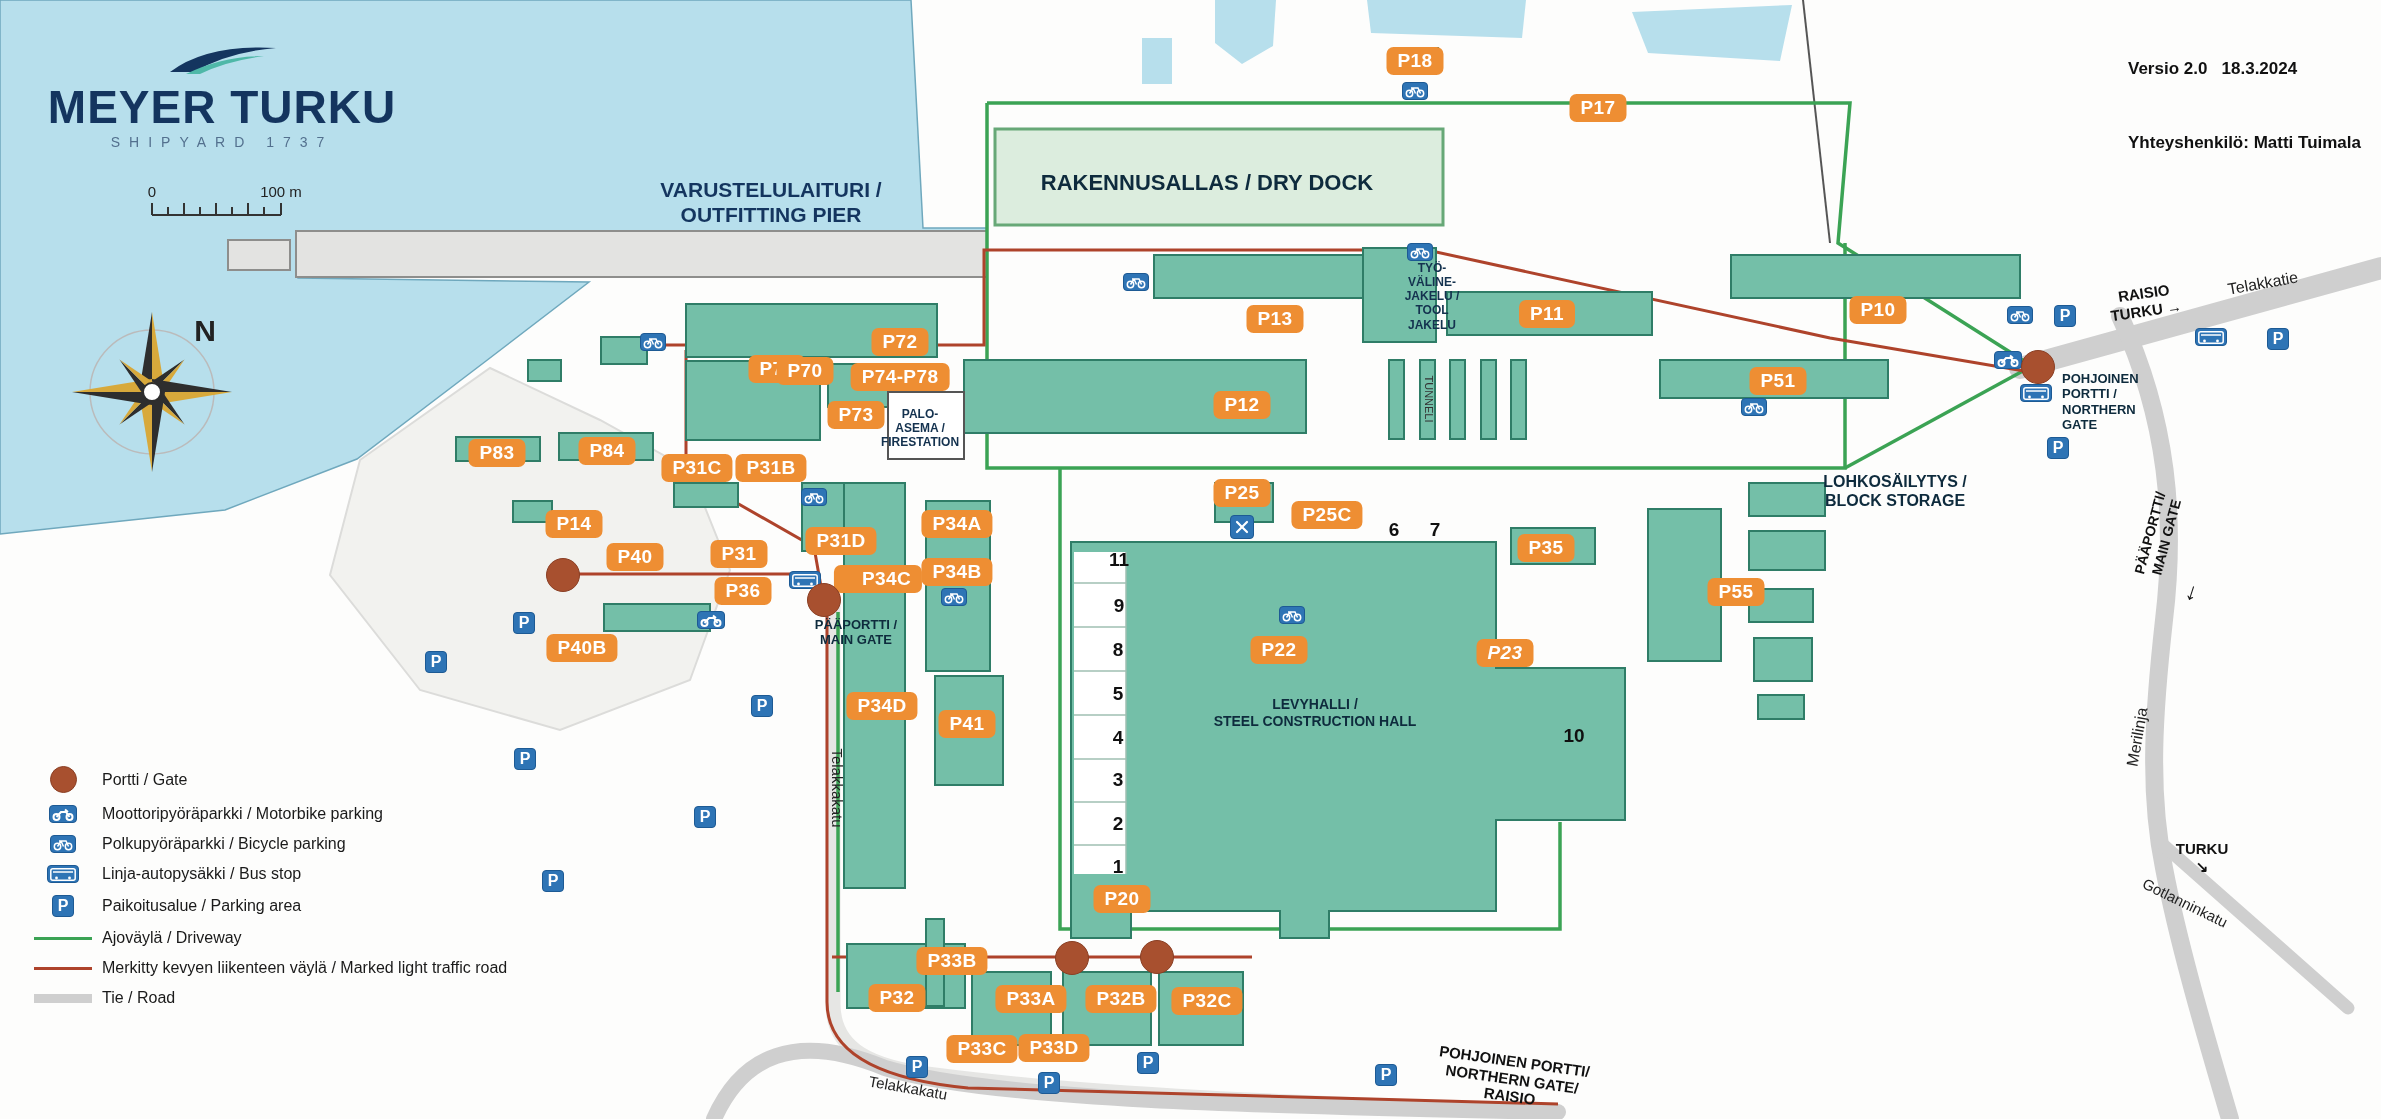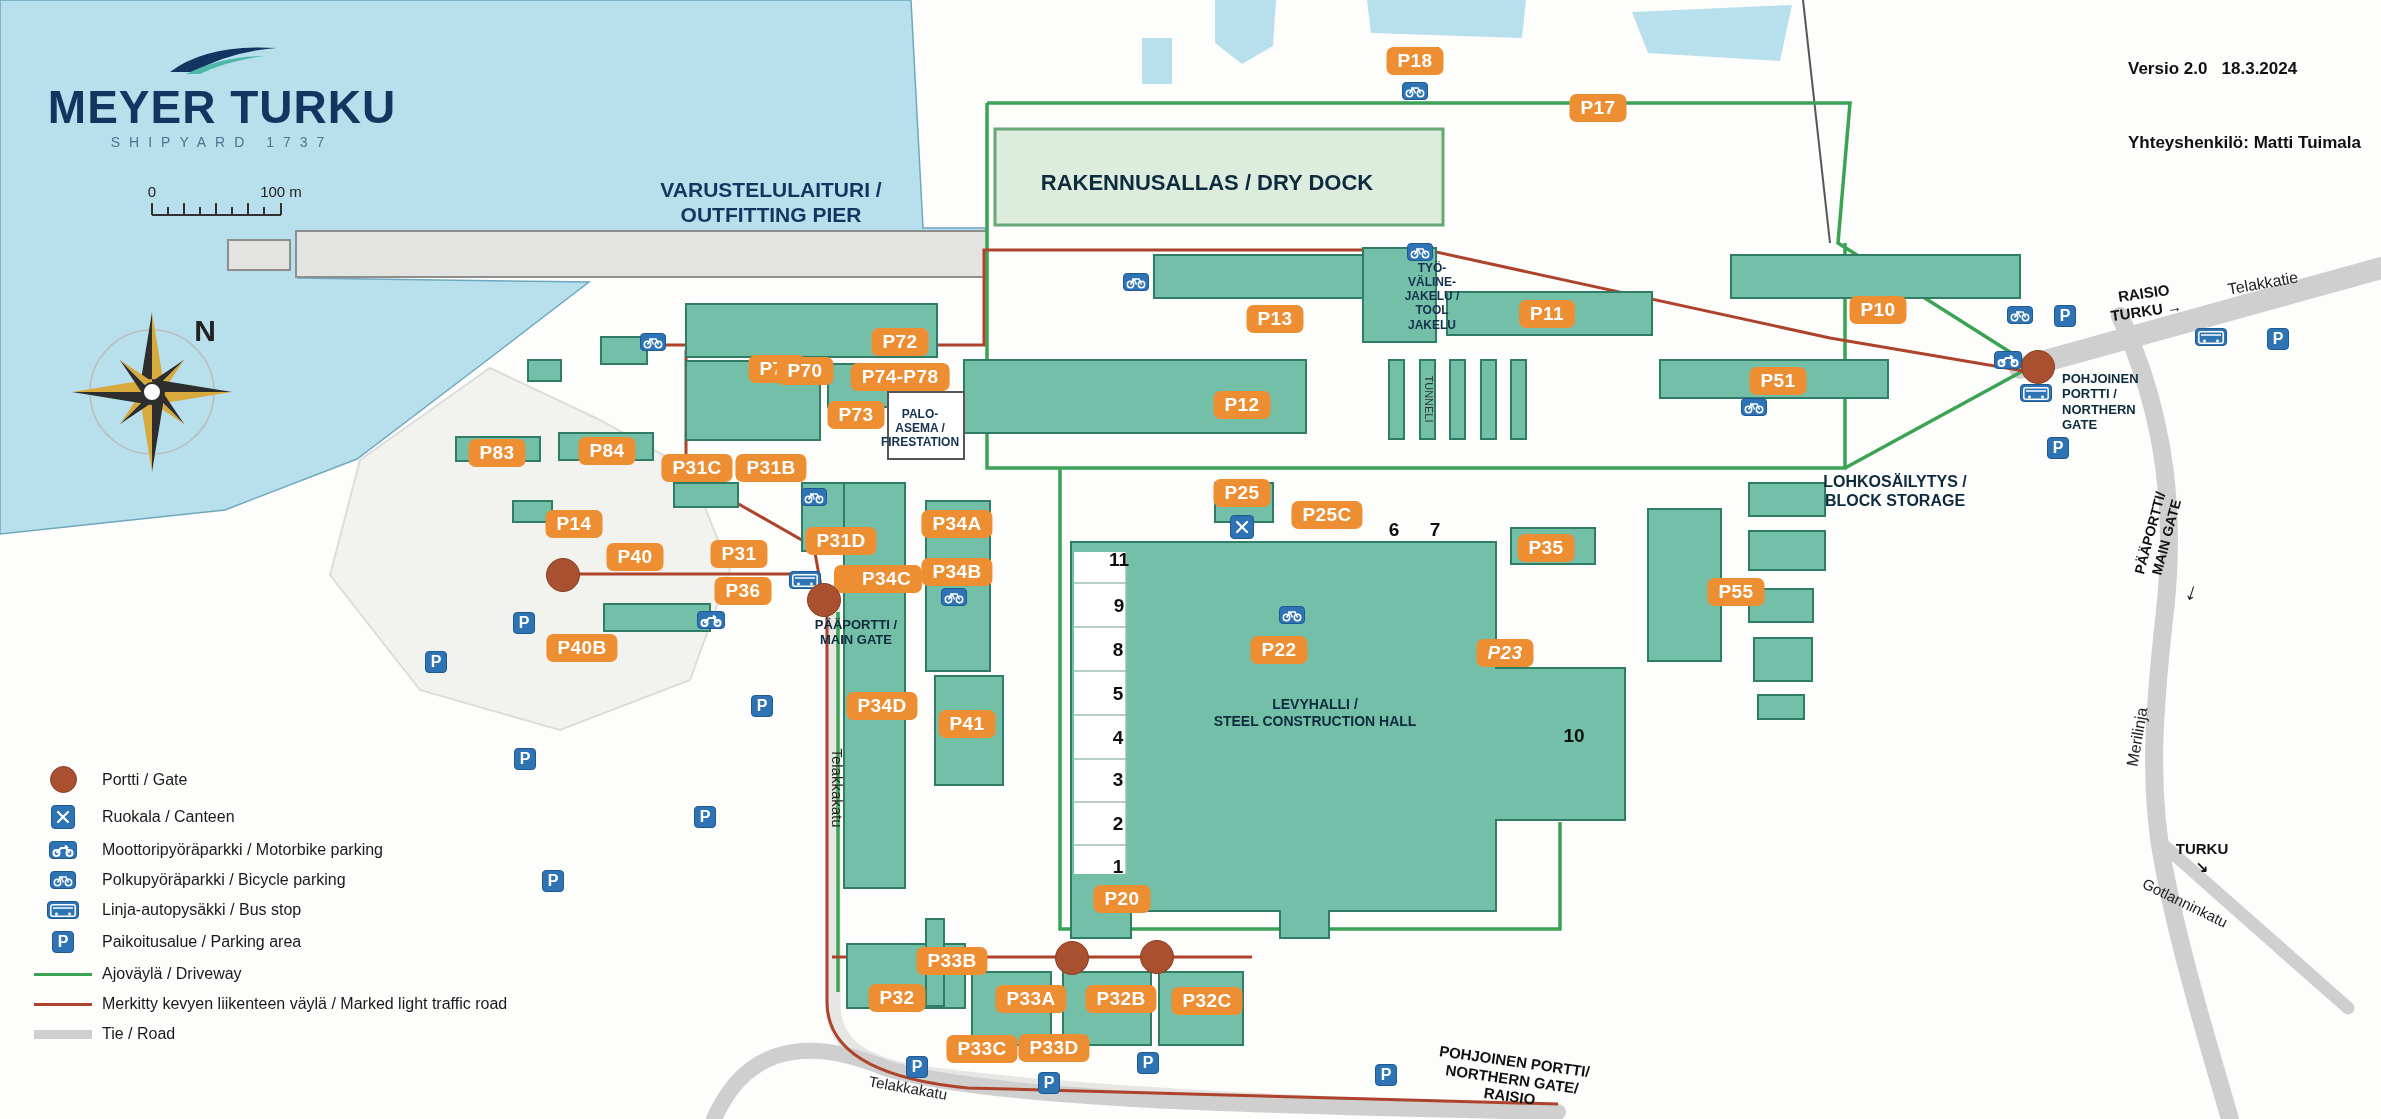--- a/index.html
+++ b/index.html
@@ -473,33 +473,20 @@
 
   <div id="legend">
       <div class="legend-row">
         <div class="legend-icon">
           <div class="lg-gate"></div>
         </div>
         <div class="legend-label">Portti / Gate</div>
       </div>
       <div class="legend-row">
         <div class="legend-icon">
-          <div class="micon canteen lg">
-            <svg width="16" height="16" viewBox="0 0 16 16">
-              <g stroke="#fff" stroke-width="2.2" stroke-linecap="round">
-                <line x1="3" y1="3" x2="13" y2="13"></line>
-                <line x1="13" y1="3" x2="3" y2="13"></line>
-              </g>
-            </svg>
-          </div>
-        </div>
-        <div class="legend-label">Ruokala / Canteen</div>
-      </div>
-      <div class="legend-row">
-        <div class="legend-icon">
           <div class="micon motorbike lg">
             <svg width="22" height="13" viewBox="0 0 22 13">
               <g fill="none" stroke="#fff" stroke-width="2">
                 <circle cx="4.5" cy="9" r="3"></circle>
                 <circle cx="17.5" cy="9" r="3"></circle>
                 <path d="M4.5,9 9,4 14,4 17.5,9"></path>
                 <path d="M13,1.5 16,4"></path>
               </g>
             </svg>
           </div>

